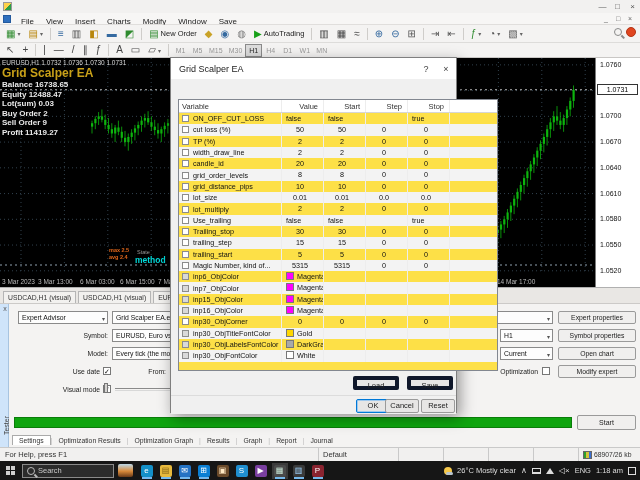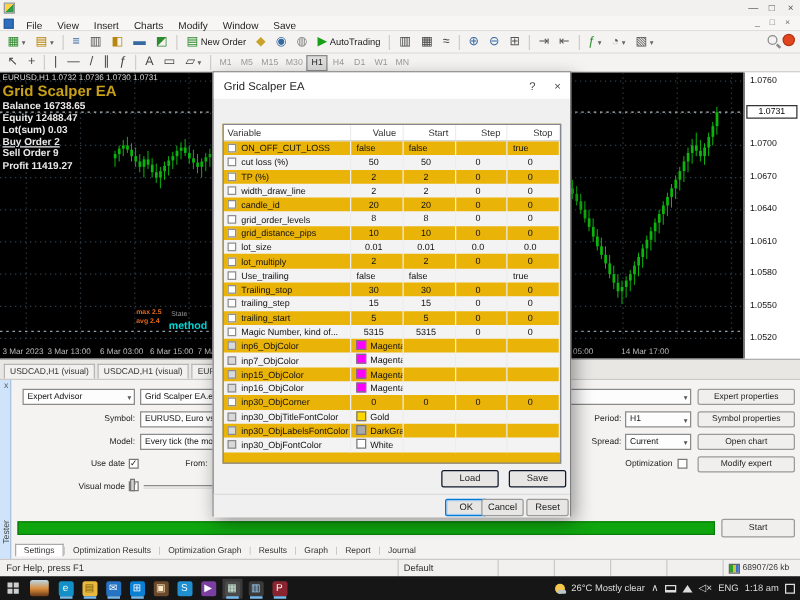--- a/index.html
+++ b/index.html
@@ -92,36 +92,36 @@
   #wifi-icon{width:0;height:0;border-left:4px solid transparent;border-right:4px solid transparent;border-bottom:6px solid #ddd;}
   #action-icon{width:8px;height:8px;border:1px solid #ddd;}
   
   #dialog{left:170px;top:57px;width:287px;height:356px;background:#f0f0f0;border:1px solid #7f7f7f;box-shadow:3px 5px 14px rgba(0,0,0,0.4);z-index:50;}
   #dlg-title{left:0;top:0;width:100%;height:21px;background:#fff;display:flex;align-items:center;}
   #dlg-title .t{font-size:9px;color:#222;padding-left:8px;flex:1;}
   .dlgbtn{width:20px;text-align:center;font-size:9px;color:#444;}
   #dlg-tabs{left:6px;top:23px;height:16px;display:flex;align-items:flex-end;}
   .dtab{font-size:8px;color:#222;padding:2px 8px;border:1px solid transparent;border-bottom:none;}
   .dtab.active{background:#fff;border-color:#aaa;position:relative;top:1px;}
-  #dlg-table{left:7px;top:41px;width:271px;height:272px;background:#eab308;border:1px solid #828790;overflow:hidden;}
+  #dlg-table{left:7px;top:41px;width:320px;height:272px;background:#fde047;border:1px solid #828790;overflow:hidden;}
   .thead{display:flex;height:13px;border-bottom:1px solid #d6d6d6;background:#fff;}
   .thead div{font-size:7.5px;color:#333;line-height:13px;}
   .trow{display:flex;height:11.3px;}
   .trow.odd{background:#f3f3f3;}
   .cv{width:103px;display:flex;align-items:center;padding-left:3px;border-right:1px solid #ededed;overflow:hidden;}
   .cv .nm{font-size:7.2px;color:#111;white-space:nowrap;}
   .cn{width:42px;font-size:7.2px;color:#111;line-height:11.3px;border-right:1px solid #ededed;white-space:nowrap;overflow:hidden;}
   .cn.num{text-align:center;padding-right:5px;}
   .cn.txt{text-align:left;padding-left:4px;}
   .thead .cv{font-size:7.5px;}
   .thead .cn{text-align:right;padding-right:5px;line-height:13px;}
   .cbx{width:7px;height:7px;border:1px solid #8c8c8c;background:#fff;margin-right:4px;flex:none;}
   .cbx.gray{background:#d9d9d9;}
   .swatch{display:inline-block;width:8px;height:8px;border:1px solid #777;margin-right:3px;vertical-align:-1px;}
-  .dbtn{position:absolute;width:46px;height:14px;background:#e7e6e5;border:1px solid #0f172a;border-radius:2px;font-size:7.5px;text-align:center;line-height:12px;color:#222;}
+  .dbtn{position:absolute;width:46px;height:14px;background:#e7e6e5;border:4px solid #0f172a;border-radius:2px;font-size:7.5px;text-align:center;line-height:12px;color:#222;}
   #dlg-okrow{position:absolute;left:0;top:337px;width:100%;border-top:1px solid #dcdcdc;height:19px;background:#f0f0f0;}
   .dbtn2{position:absolute;top:3px;width:34px;height:14px;background:#e7e6e5;border:1px solid #9a9a9a;border-radius:2px;font-size:7.5px;text-align:center;line-height:12px;color:#222;}
   .dbtn2.focus{border:1px solid #0078d7;box-shadow:inset 0 0 0 1px #9fc9ee;}
 </style>
 </head>
 <body>
 
 <div id="screen">
 
   <div class="abs" id="titlebar">
@@ -424,21 +424,21 @@
         <rect x="569.2" y="42.89999999999908" width="2.2" height="8.580000000000965" fill="#0db40d"></rect>
         <line x1="573.5" y1="27.45599999999888" x2="573.5" y2="49.76400000000024" stroke="#0db40d" stroke-width="0.8"></line>
         <rect x="572.5" y="31.746000000000315" width="2.2" height="11.153999999998767" fill="#0db40d"></rect>
       </svg>
     <div class="abs" id="ohlc">EURUSD,H1 1.0732 1.0736 1.0730 1.0731</div>
     <div class="abs" id="ea-title">Grid Scalper EA</div>
     <div id="info-lines">
         <div class="info-line" style="top: 22px;">Balance 16738.65</div>
         <div class="info-line" style="top: 31.5px;">Equity 12488.47</div>
         <div class="info-line" style="top: 41px;">Lot(sum) 0.03</div>
-        <div class="info-line" style="top: 50.5px; text-decoration: underline;">Buy Order 2</div>
+        <div class="info-line" style="top: 50.5px;">Buy Order 2</div>
         <div class="info-line" style="top: 60px;">Sell Order 9</div>
         <div class="info-line" style="top: 69.5px;">Profit 11419.27</div>
       </div>
     <div class="spread-sub" style="top:189px">max 2.5</div>
     <div class="spread-sub" style="top:196px">avg 2.4</div>
     <div class="abs" id="state-label">State</div>
     <div class="abs" id="state-value">method</div>
     <div id="time-labels">
         <div class="tlabel" style="left: 2px;">3 Mar 2023</div>
         <div class="tlabel" style="left: 38px;">3 Mar 13:00</div>
@@ -544,20 +544,24 @@
 
   <div class="abs" id="taskbar">
     <div id="startbtn-win">
         <div id="winlogo">
           <div></div>
           <div></div>
           <div></div>
           <div></div>
         </div>
       </div>
+    <div id="tb-search">
+      <div class="mag"></div>
+      <span>Search</span>
+    </div>
     <div id="news-icon"></div>
     <div id="tb-apps" style="display:flex;align-items:center;">
         <div class="appico">
           <div class="bx" style="background: rgb(20, 144, 200); color: rgb(255, 255, 255);">e</div>
           <div class="ul"></div>
         </div>
         <div class="appico">
           <div class="bx" style="background: rgb(232, 185, 60); color: rgb(122, 91, 16);">▤</div>
           <div class="ul"></div>
         </div>

